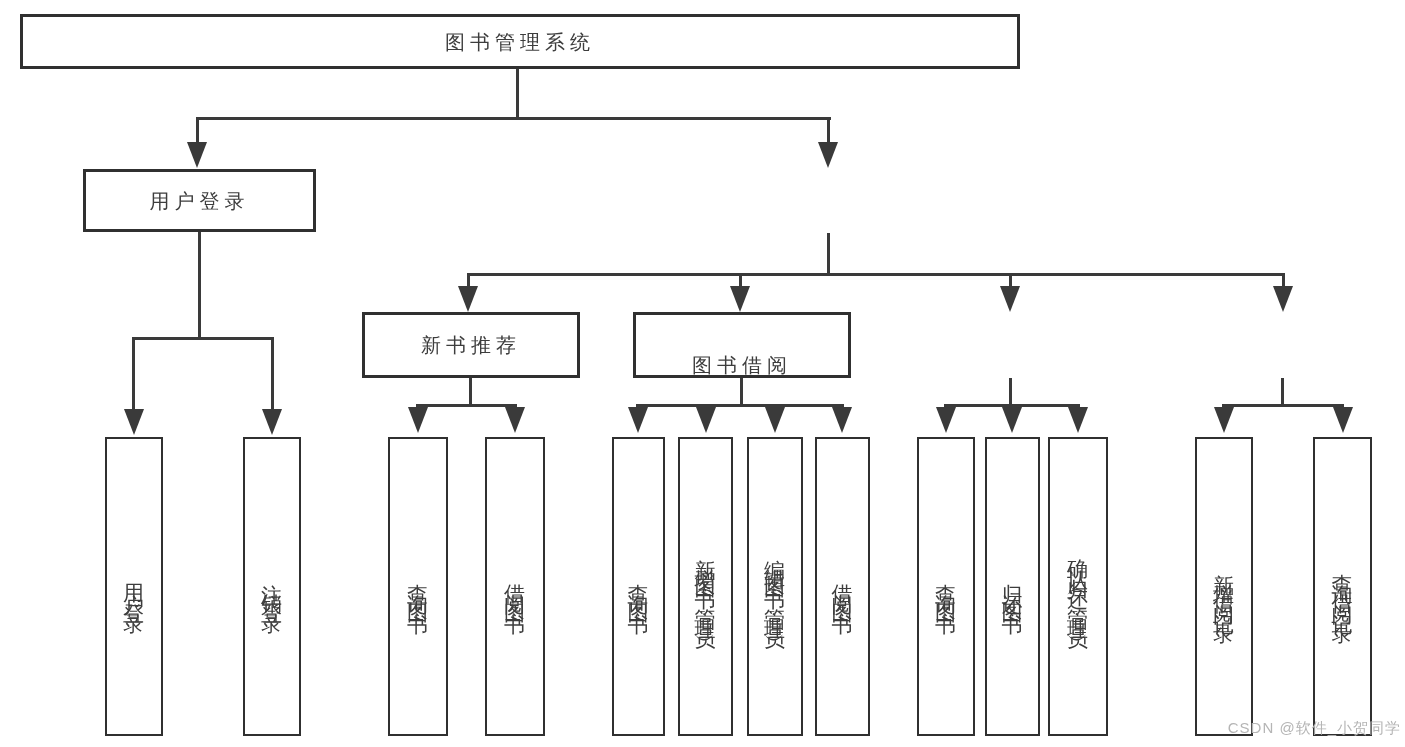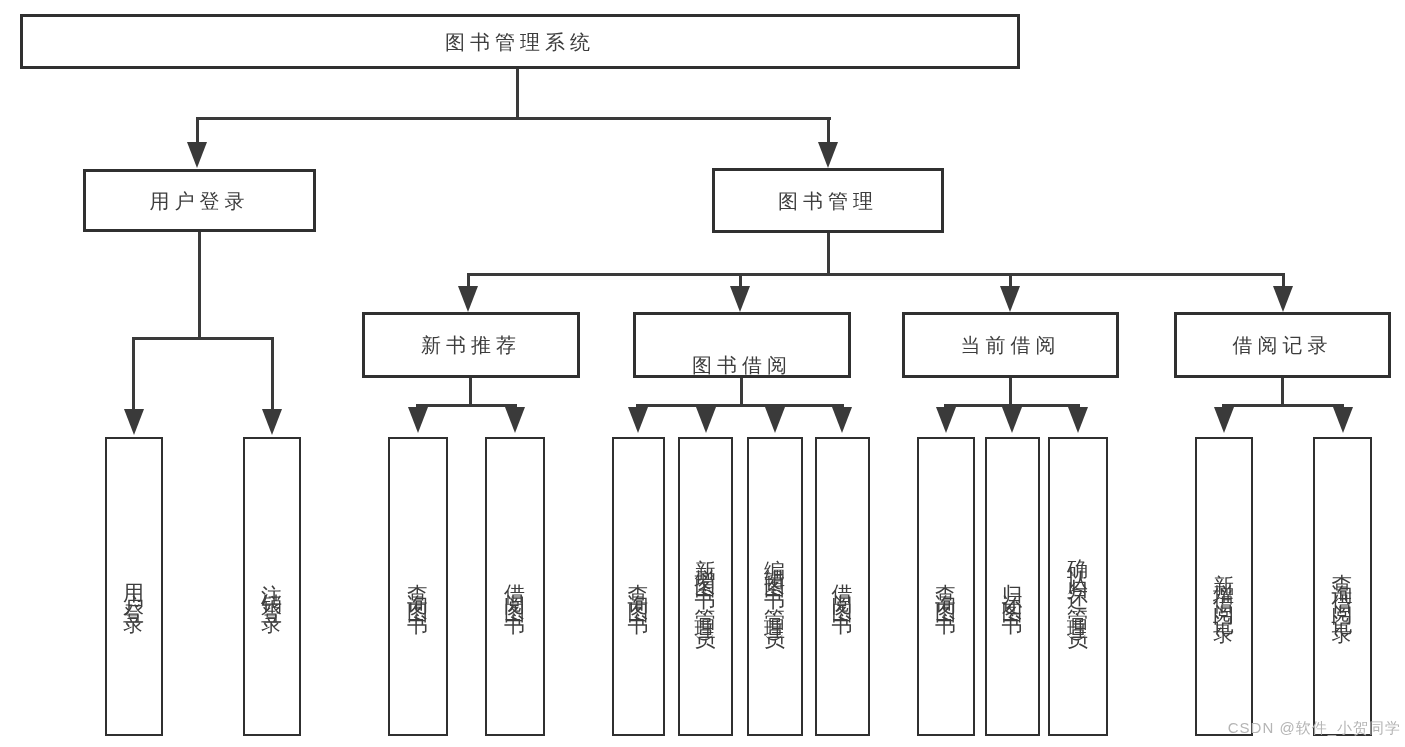--- a/index.html
+++ b/index.html
@@ -102,35 +102,26 @@
   <div class="arr" style="left:1214px;top:407px;"></div>
   <div class="arr" style="left:1333px;top:407px;"></div>
 
   <div class="box" style="left:20px;top:14px;width:1000px;height:55px;">
     <span class="hlabel">图书管理系统</span>
   </div>
 
   <div class="box" style="left:83px;top:169px;width:233px;height:63px;">
     <span class="hlabel">用户登录</span>
   </div>
-  <div class="box" style="left:712px;top:168px;width:232px;height:65px;">
-    <span class="hlabel">图书管理</span>
-  </div>
 
   <div class="box" style="left:362px;top:312px;width:218px;height:66px;align-items:center;">
     <span class="hlabel">新书推荐</span>
   </div>
   <div class="box" style="left:633px;top:312px;width:218px;height:66px;align-items:flex-end;">
     <span class="hlabel">图书借阅</span>
-  </div>
-  <div class="box" style="left:902px;top:312px;width:217px;height:66px;">
-    <span class="hlabel">当前借阅</span>
-  </div>
-  <div class="box" style="left:1174px;top:312px;width:217px;height:66px;">
-    <span class="hlabel">借阅记录</span>
   </div>
 
   <div class="box leaf" style="left:105px;top:437px;width:58px;height:299px;">
     <span class="vlabel">用户登录</span>
   </div>
   <div class="box leaf" style="left:243px;top:437px;width:58px;height:299px;">
     <span class="vlabel">注销登录</span>
   </div>
 
   <div class="box leaf" style="left:388px;top:437px;width:60px;height:299px;">

